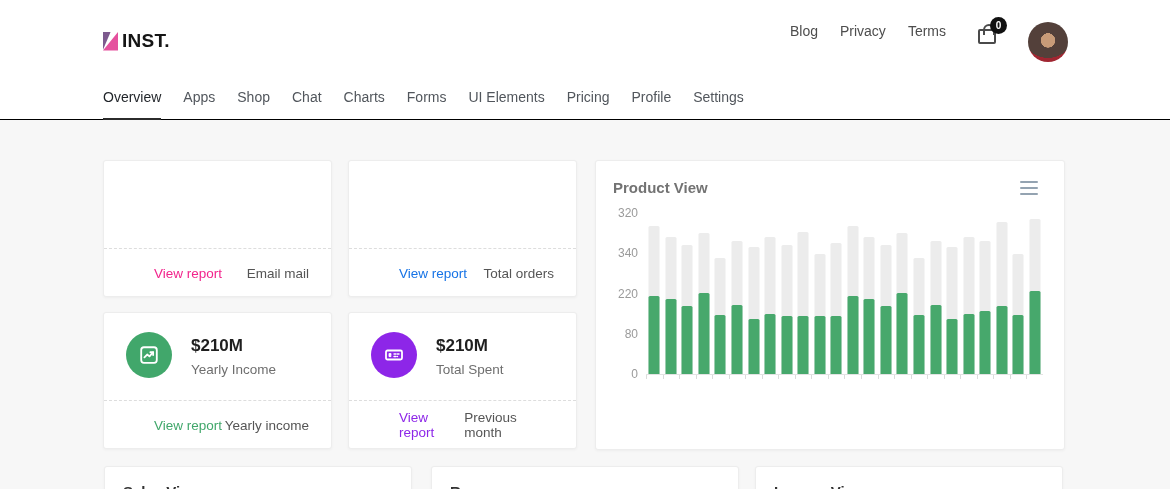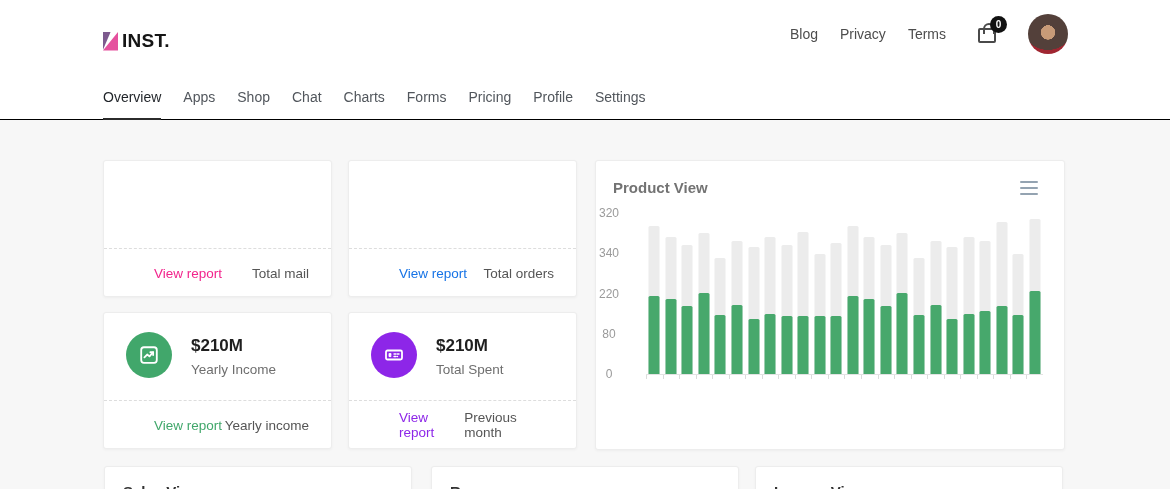--- a/index.html
+++ b/index.html
@@ -8,21 +8,21 @@
   #stage { position:relative; width:1170px; height:489px; background:#f7f7f7; overflow:hidden; }
 
   
   #header { position:absolute; top:0; left:0; width:1170px; height:120px; background:#fff; border-bottom:1px solid #000000; }
   #brand { position:absolute; left:103px; top:30px; display:flex; align-items:center; cursor:pointer; }
   #logo-icon { position:relative; width:15px; height:19px; margin-right:4px; }
   #logo-icon .tri-pink { position:absolute; inset:0; background:#e5519e; clip-path:polygon(0 100%, 100% 2%, 100% 100%); }
   #logo-icon .tri-purple { position:absolute; inset:0; background:#7d5a8e; clip-path:polygon(0 0, 52% 0, 0 96%); }
   #brand-name { font-size:19px; font-weight:800; color:#151515; letter-spacing:.3px; }
 
-  #header-right { position:absolute; right:102px; top:14px; height:40px; display:flex; align-items:center; }
+  #header-right { position:absolute; right:102px; top:22px; height:40px; display:flex; align-items:flex-start; }
   .nav-link { font-size:14px; color:#4d4d4d; margin-right:22px; cursor:pointer; text-decoration:none; }
   #cart-button { position:relative; width:26px; height:26px; margin:0 26px 0 8px; cursor:pointer; }
   #bag-icon { position:absolute; left:2px; top:7px; width:18px; height:15px; border:2px solid #4a4a4a; border-radius:2px; }
   #bag-icon::before { content:""; position:absolute; left:3px; top:-7px; width:8px; height:9px; border:2px solid #4a4a4a; border-bottom:none; border-radius:6px 6px 0 0; }
   #cart-badge { position:absolute; right:-5px; top:-5px; width:17px; height:17px; background:#111; color:#fff; border-radius:50%; font-size:10px; font-weight:700; display:flex; align-items:center; justify-content:center; }
   #avatar { width:40px; height:40px; border-radius:50%; cursor:pointer; overflow:hidden;
     background:
       radial-gradient(circle at 50% 46%, #c89b78 0 24%, rgba(0,0,0,0) 25%),
       radial-gradient(ellipse 62% 56% at 50% 34%, #53403a 0 99%, rgba(0,0,0,0) 100%),
       linear-gradient(180deg, #cfc6bd 0 54%, #a02631 54%);
@@ -48,21 +48,21 @@
   .stat-footer { position:absolute; left:22px; right:22px; top:88px; height:48px; display:flex; align-items:center; justify-content:space-between; }
   .view-report { font-size:13.5px; cursor:pointer; text-decoration:none;margin-left:28px; }
   .stat-footnote { font-size:13.5px; color:#555; }
 
   
   #chart-card { left:595px; top:160px; width:470px; height:290px; }
   #chart-title { position:absolute; left:17px; top:18px; font-size:15px; font-weight:700; color:#737373; }
   #chart-menu { position:absolute; right:26px; top:20px; width:18px; height:14px; cursor:pointer; display:flex; flex-direction:column; justify-content:space-between; }
   #chart-menu span { display:block; height:2px; background:#94a3b1; border-radius:1px; }
   #y-axis { position:absolute; left:8px; top:52px; width:34px; height:161px; }
-  .y-label { position:absolute; right:12px; width:34px; text-align:center; font-size:12px; color:#9a9a9a; }
+  .y-label { position:absolute; right:0; width:34px; text-align:right; font-size:12px; color:#9a9a9a; }
   #plot { position:absolute; left:50px; top:52px; width:397px; height:161px; display:flex; align-items:flex-end; }
   .bar-group { position:relative; flex:1; height:161px; }
   .view-bar, .product-bar { position:absolute; bottom:0; left:50%; transform:translateX(-50%); width:11px; border-radius:1.5px 1.5px 0 0; }
   .view-bar { background:#ececec; }
   .product-bar { background:#47a86c; }
   #x-axis { position:absolute; left:50px; top:213px; width:397px; height:5px; border-top:1px solid #e3e3e3;
     background:repeating-linear-gradient(to right, #dcdcdc 0 1px, rgba(0,0,0,0) 1px 16.54px); }
   #legend { position:absolute; left:0; right:0; top:228px; display:flex; justify-content:center; gap:16px; }
   .legend-item { display:flex; align-items:center; gap:6px; cursor:pointer; }
   .legend-swatch { width:11px; height:11px; border-radius:2px; }
@@ -96,31 +96,32 @@
       <div id="avatar"></div>
     </div>
 
     <div id="tab-bar">
         <div class="tab active">Overview</div>
         <div class="tab">Apps</div>
         <div class="tab">Shop</div>
         <div class="tab">Chat</div>
         <div class="tab">Charts</div>
         <div class="tab">Forms</div>
+        <div class="tab">UI Elements</div>
         <div class="tab">Pricing</div>
         <div class="tab">Profile</div>
         <div class="tab">Settings</div>
       </div>
   </div>
 
   <div class="card stat-card" id="card-email">
     <div class="stat-divider"></div>
     <div class="stat-footer">
       <a class="view-report" style="color: rgb(242, 36, 140);">View report</a>
-      <span class="stat-footnote">Total mail</span>
+      <span class="stat-footnote">Email mail</span>
     </div>
   </div>
 
   <div class="card stat-card" id="card-orders">
     <div class="stat-divider"></div>
     <div class="stat-footer">
       <a class="view-report" style="color: rgb(22, 115, 230);">View report</a>
       <span class="stat-footnote">Total orders</span>
     </div>
   </div>

